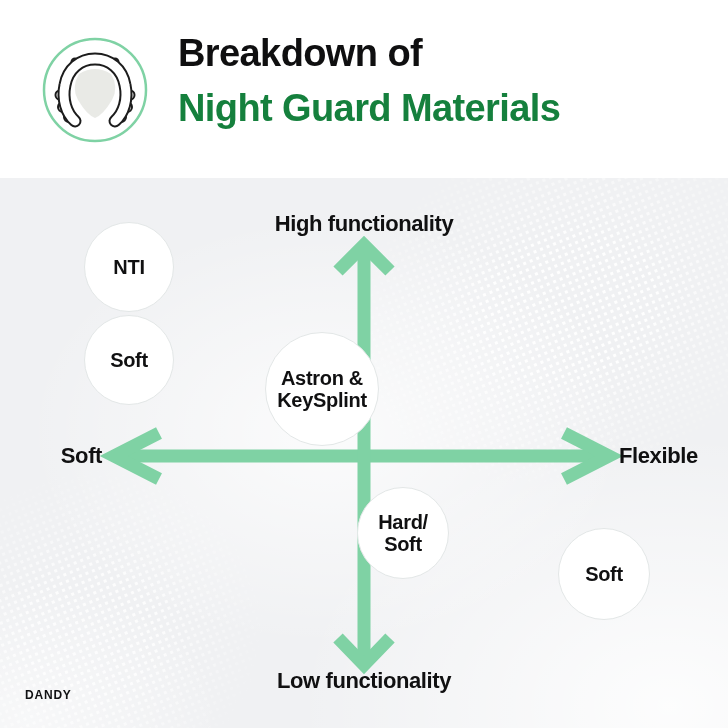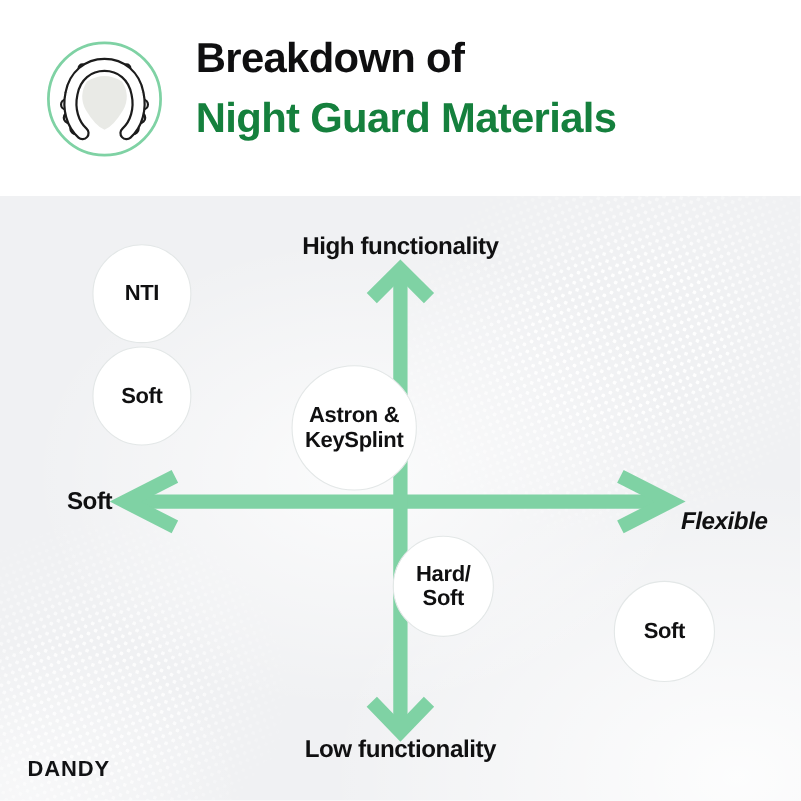--- a/index.html
+++ b/index.html
@@ -35,23 +35,23 @@
 
   .bubble { position:absolute; border-radius:50%; background:#ffffff; border:1px solid #e3e7e7;
             display:flex; align-items:center; justify-content:center; text-align:center; z-index:2; }
   .bubble-label { font-size:20px; font-weight:700; color:#101011; line-height:1.12; letter-spacing:-0.3px; }
 
   .axis-label { position:absolute; font-size:22px; font-weight:700; color:#101011; letter-spacing:-0.4px;
                 white-space:nowrap; z-index:3; }
   .axis-label.top    { left:364px; top:33px;  transform:translateX(-50%); }
   .axis-label.bottom { left:364px; top:490px; transform:translateX(-50%); }
   .axis-label.left   { right:626px; top:265px; }
-  .axis-label.right  { left:619px;  top:283px;font-style:italic; }
+  .axis-label.right  { left:619px;  top:265px; }
 
-  .brand { position:absolute; left:25px; top:510px; font-size:20px; font-weight:800; color:#111214;
+  .brand { position:absolute; left:25px; top:510px; font-size:12px; font-weight:800; color:#111214;
            letter-spacing:0.8px; z-index:3; }
 </style>
 </head>
 <body>
 
 <div class="canvas">
 
   <div class="header">
     <div class="logo-badge">
       <svg width="106" height="106" viewBox="0 0 106 106">

